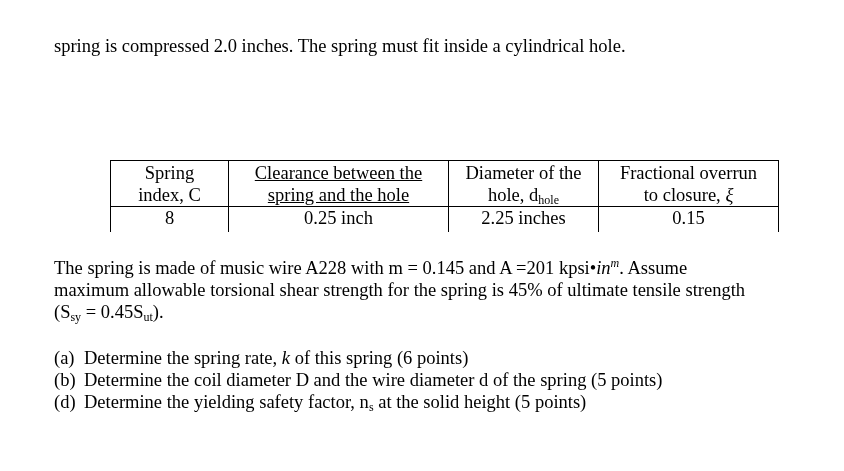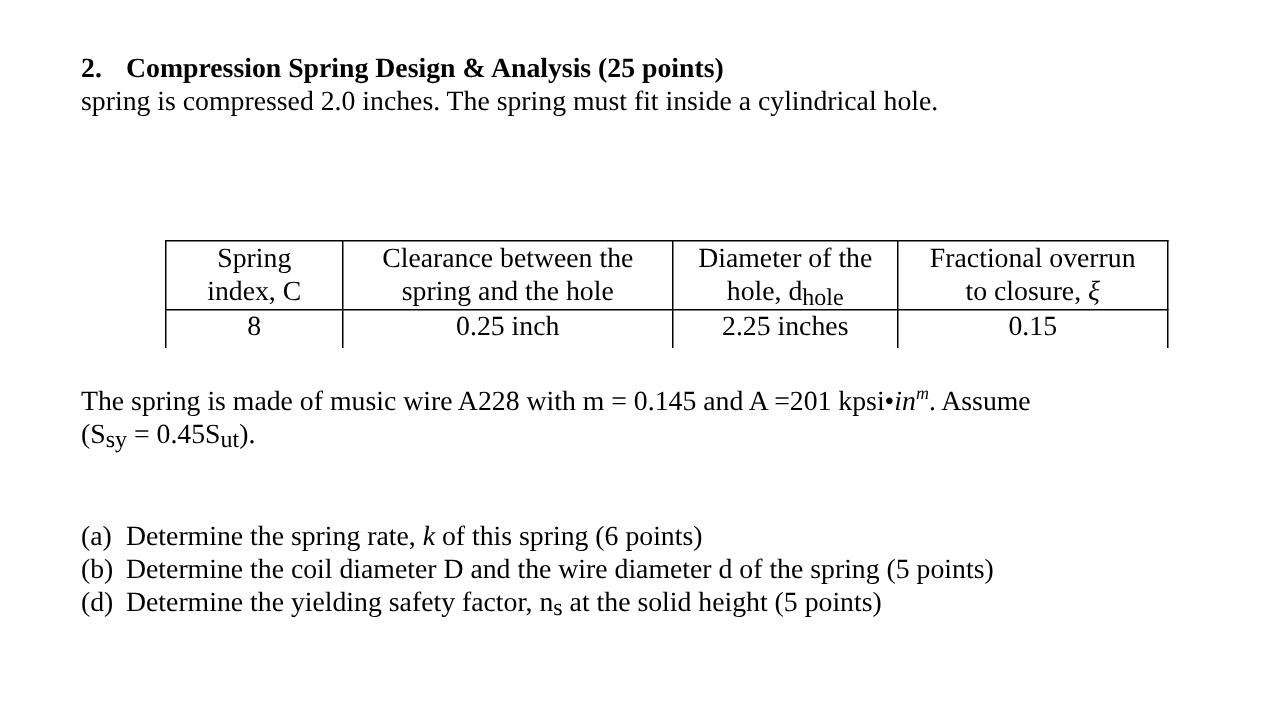--- a/index.html
+++ b/index.html
@@ -58,25 +58,25 @@
     table.params tr.head td {
       border-top: 1px solid #000;
       border-bottom: 1px solid #000;
       padding-top: 1px;
       padding-bottom: 0;
     }
     table.params tr.vals td {
       padding-bottom: 3px;
     }
     .c1 { width: 109px; margin-left: 16px; }
-    .c2 { width: 211px; }
+    .c2 { width: 211px; text-decoration: underline; }
     .c3 { width: 141px; }
     .c4 { width: 171px; }
     sub.s {
-      font-size: 16px;
+      font-size: 12px;
       vertical-align: -3px;
       line-height: 0;
     }
     .xi { font-style: italic; }
     .material {
       position: absolute;
       top: 222px;
       left: 0;
       width: 780px;
     }
@@ -95,23 +95,20 @@
     }
     .task .lbl {
       display: inline-block;
       width: 30px;
     }
   </style>
 </head>
 <body>
 
 <div class="page">
-  <p class="q-title">
-    <span class="num">2.</span><span>Compression Spring Design &amp; Analysis (25 points)</span>
-  </p>
   <p>spring is compressed 2.0 inches. The spring must fit inside a cylindrical hole.</p>
 
   <table class="params">
     <tbody>
         <tr class="head">
       <td class="c1">
         <span>Spring</span><br>
         <span>index, C</span>
       </td>
       <td class="c2">
@@ -131,20 +128,21 @@
       <td>8</td>
       <td>0.25 inch</td>
       <td>2.25 inches</td>
       <td>0.15</td>
     </tr>
   </tbody>
     </table>
 
   <div class="material">
     <p><span>The spring is made of music wire A228 with m = 0.145 and A =201 kpsi•</span><span class="it">in</span><sup class="m">m</sup><span>. Assume</span></p>
+    <p>maximum allowable torsional shear strength for the spring is 45% of ultimate tensile strength</p>
     <p><span>(S</span><sub class="s">sy</sub><span> = 0.45S</span><sub class="s">ut</sub><span>).</span></p>
   </div>
 
   <div class="tasks">
     <p class="task"><span class="lbl">(a)</span><span>Determine the spring rate, </span><span class="it">k</span><span> of this spring (6 points)</span></p>
     <p class="task"><span class="lbl">(b)</span><span>Determine the coil diameter D and the wire diameter d of the spring (5 points)</span></p>
     <p class="task"><span class="lbl">(d)</span><span>Determine the yielding safety factor, n</span><sub class="s">s</sub><span> at the solid height (5 points)</span></p>
   </div>
 </div>
 

